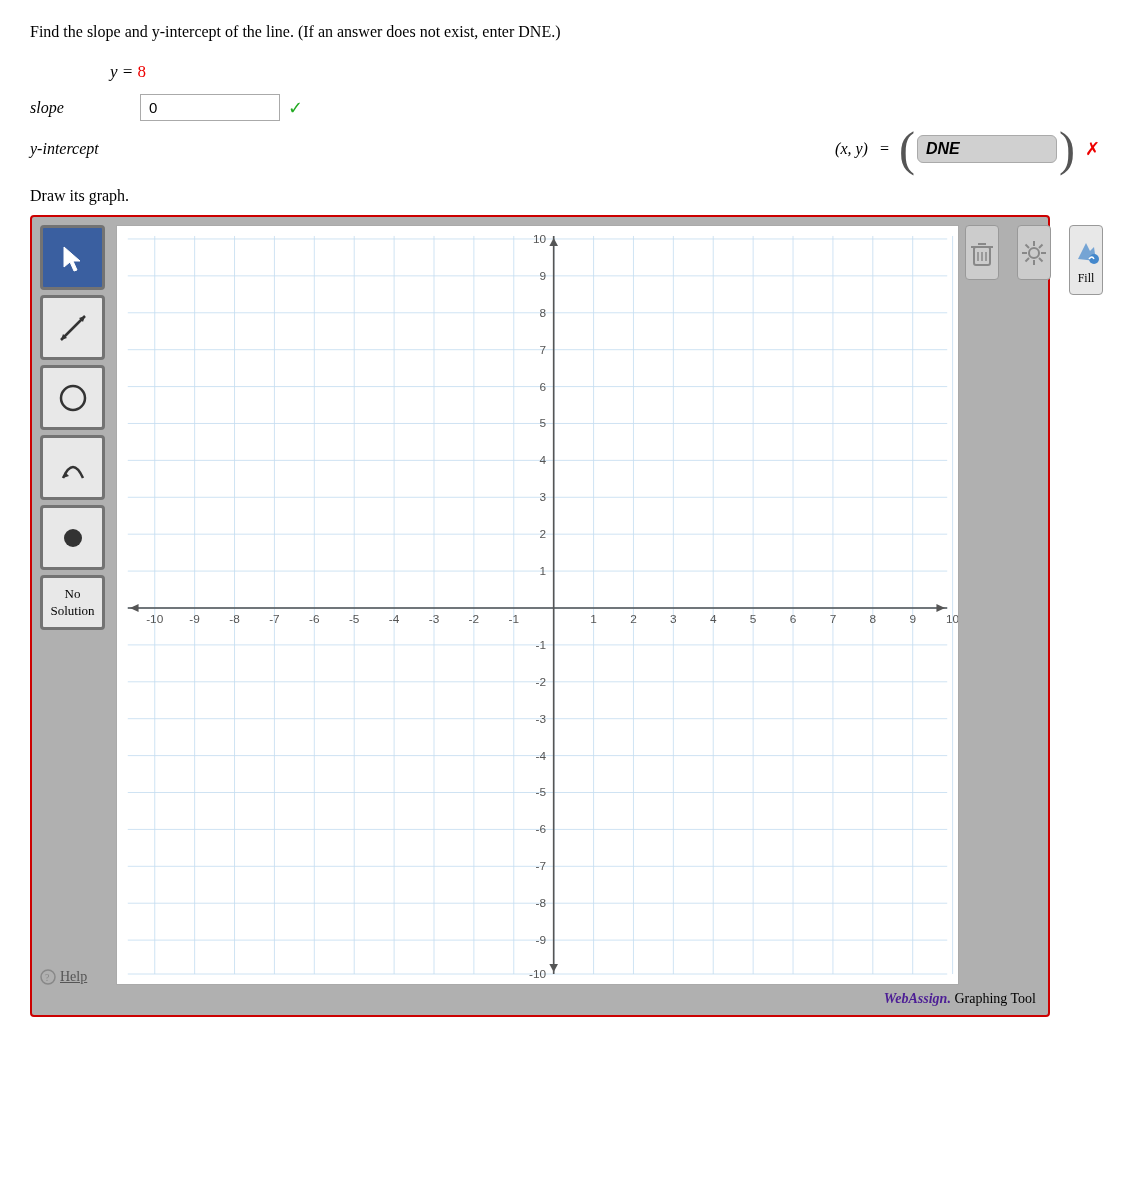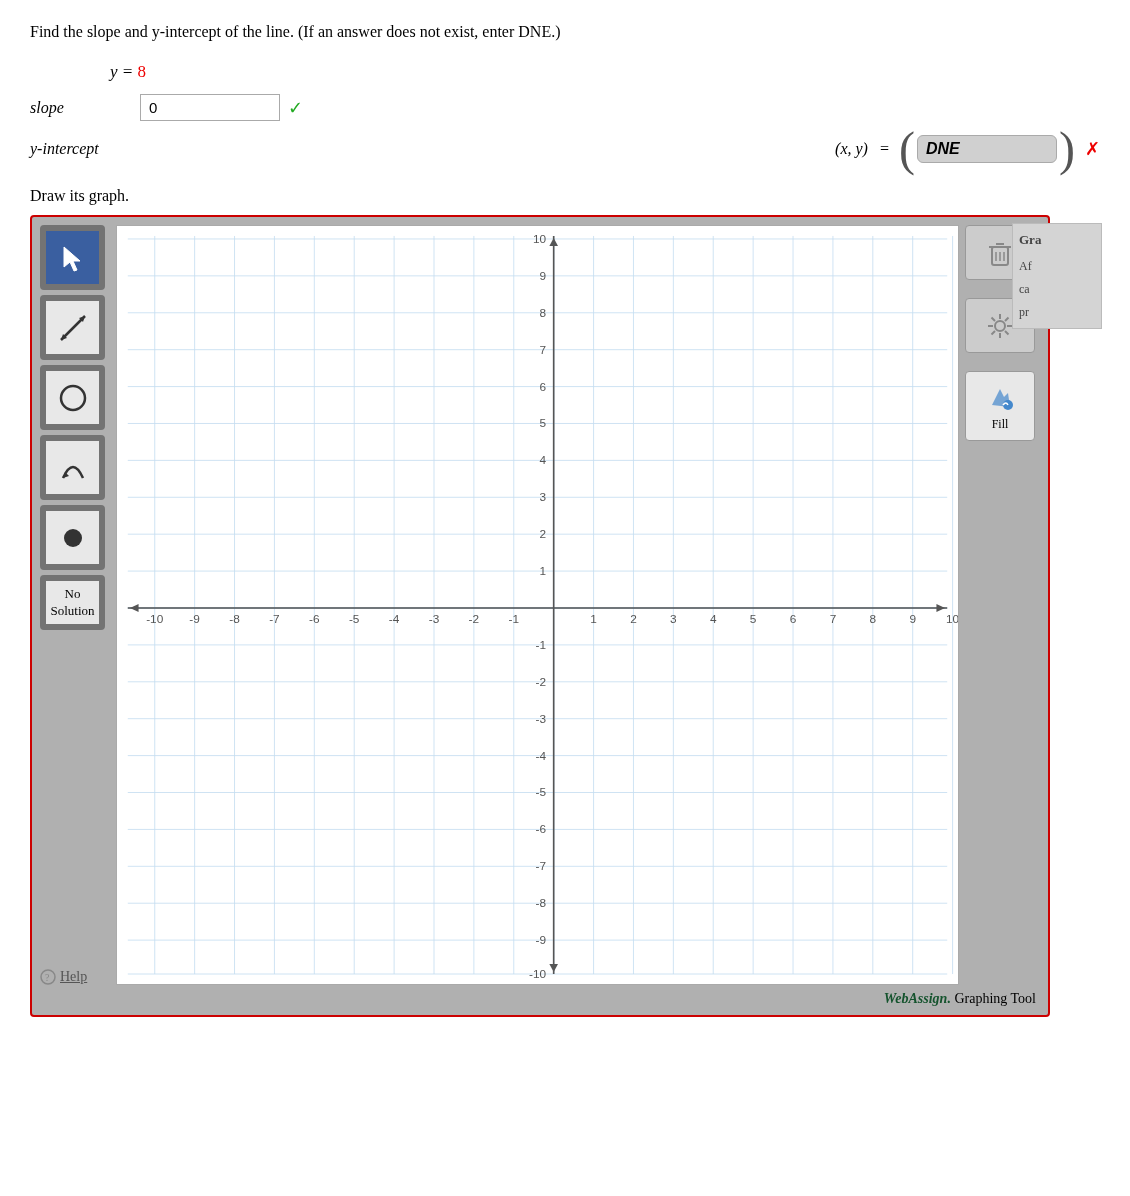--- a/index.html
+++ b/index.html
@@ -138,21 +138,21 @@
       display: flex;
       flex-direction: column;
       gap: 5px;
       width: 70px;
       flex-shrink: 0;
     }
 
     .tool-btn {
       width: 65px;
       height: 65px;
-      border: 6px solid #737373;
+      border: 3px solid #737373;
       border-radius: 4px;
       background: #e8e8e8;
       display: flex;
       align-items: center;
       justify-content: center;
       cursor: pointer;
       font-size: 22px;
     }
 
     .tool-btn.active {
@@ -195,21 +195,21 @@
     }
 
     .graph-canvas {
       width: 100%;
       height: 100%;
     }
 
     
     .right-panel {
       display: flex;
-      flex-direction: column;
+      flex-direction: row;
       gap: 18px;
       width: 75px;
       flex-shrink: 0;
     }
 
     .right-btn {
       width: 70px;
       height: 55px;
       border: 1px solid #999;
       border-radius: 4px;
@@ -240,21 +240,21 @@
 
     .webassign-footer {
       text-align: right;
       font-size: 14px;
       margin-top: 6px;
       padding-right: 4px;
     }
 
     .webassign-footer .wa {
       font-style: italic;
-      color: #14532d;
+      color: #4c1d95;
       font-weight: bold;
     }
 
     .graphing-tool-outer {
       position: relative;
     }
   </style>
 </head>
 <body>
 
@@ -488,19 +488,13 @@
 
     </div>
 
     <div class="webassign-footer">
       <span class="wa">WebAssign.</span>
       <span> </span>
       <span>Graphing Tool</span>
     </div>
   </div>
 
-  <div style="position:absolute; right:-2px; top:8px; width:90px; background:#d4d4d4; border:1px solid #bbb; padding:6px; font-size:12px; color:#444; line-height:1.6;">
-    <div style="font-weight:bold; font-size:13px; margin-bottom:6px;">Gra</div>
-    <div style="margin-bottom:4px;">Af</div>
-    <div style="margin-bottom:4px;">ca</div>
-    <div>pr</div>
-  </div>
 </div>
 
 </body></html>

